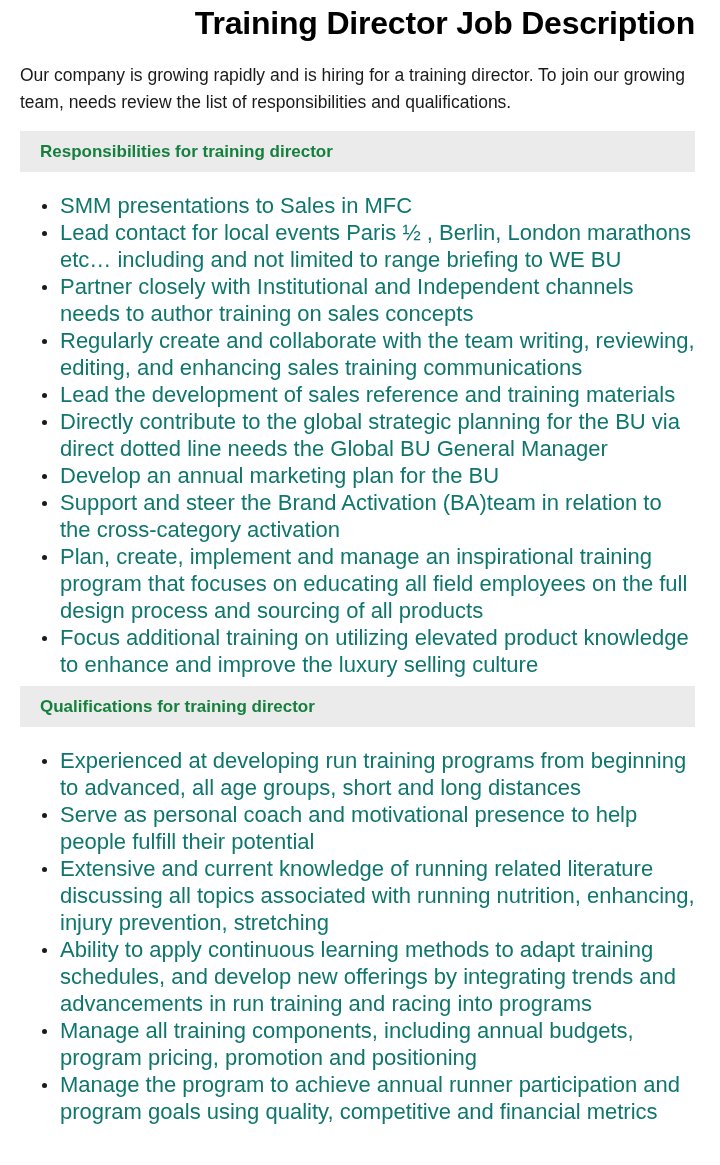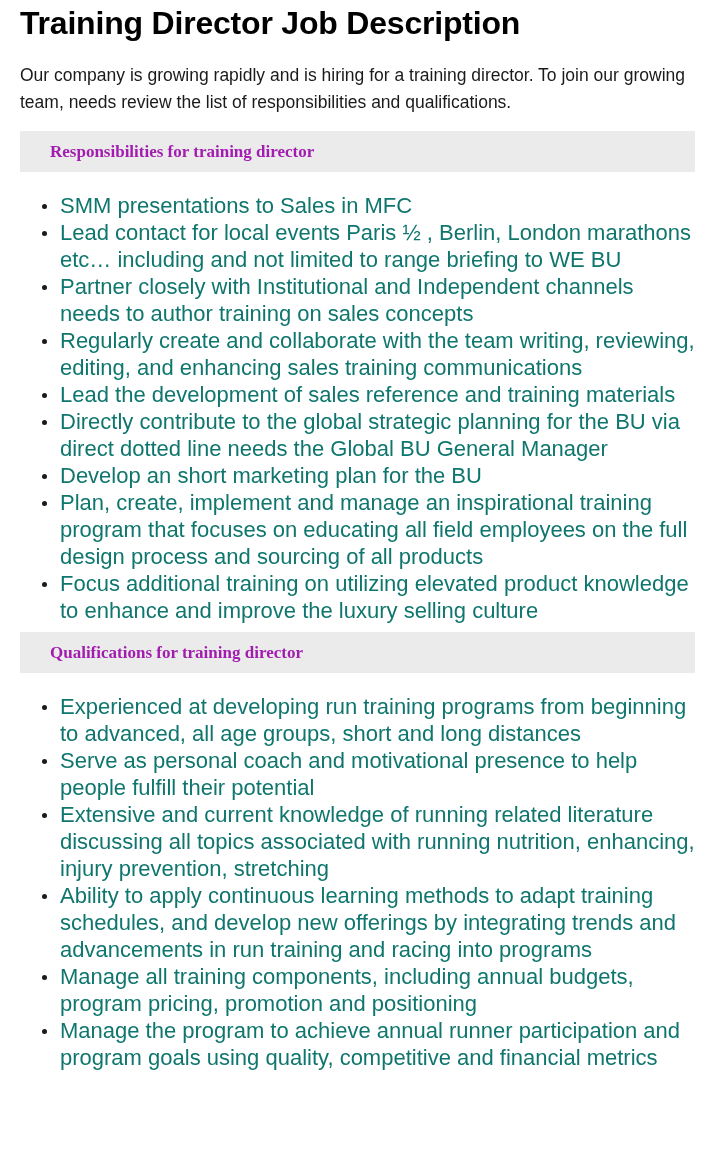--- a/index.html
+++ b/index.html
@@ -9,42 +9,41 @@
     overflow: hidden;
     font-family: "Liberation Sans", "DejaVu Sans", sans-serif;
     color: #111111;
   }
   .page { padding: 0 25px 0 20px; }
   h1 {
     margin: 0;
     padding-top: 3px;
     height: 40px;
     line-height: 40px;
-    text-align: left;
+    text-align: right;
     font-size: 32px;
     font-weight: bold;
     color: #000;
     letter-spacing: -0.2px;
   }
   .intro {
     margin: 19px 0 0 0;
     font-size: 17.5px;
     line-height: 27px;
     color: #1a1a1a;
   }
   .section-header {
     margin-top: 15px;
     background: #ebebeb;
     height: 41px;
     line-height: 41px;
-    padding-left: 30px;
+    padding-left: 20px;
     font-size: 17px;
     font-weight: bold;
-    color: #a21caf;
-    font-family: Liberation Serif, serif;
+    color: #15803d;
   }
   ul.items {
     margin: 20px 0 0 0;
     padding: 0 0 0 40px;
     list-style: none;
   }
   ul.items li {
     position: relative;
     font-size: 22px;
     line-height: 27px;
@@ -71,21 +70,22 @@
   <p class="intro">Our company is growing rapidly and is hiring for a training director. To join our growing team, needs review the list of responsibilities and qualifications.</p>
 
   <div class="section-header">Responsibilities for training director</div>
   <ul class="items resp-list">
     <li>SMM presentations to Sales in MFC</li>
     <li>Lead contact for local events Paris ½ , Berlin, London marathons etc… including and not limited to range briefing to WE BU</li>
     <li>Partner closely with Institutional and Independent channels needs to author training on sales concepts</li>
     <li>Regularly create and collaborate with the team writing, reviewing, editing, and enhancing sales training communications</li>
     <li>Lead the development of sales reference and training materials</li>
     <li>Directly contribute to the global strategic planning for the BU via direct dotted line needs the Global BU General Manager</li>
-    <li>Develop an short marketing plan for the BU</li>
+    <li>Develop an annual marketing plan for the BU</li>
+    <li>Support and steer the Brand Activation (BA)team in relation to the cross-category activation</li>
     <li>Plan, create, implement and manage an inspirational training program that focuses on educating all field employees on the full design process and sourcing of all products</li>
     <li>Focus additional training on utilizing elevated product knowledge to enhance and improve the luxury selling culture</li>
   </ul>
 
   <div class="section-header qual-header">Qualifications for training director</div>
   <ul class="items">
     <li>Experienced at developing run training programs from beginning to advanced, all age groups, short and long distances</li>
     <li>Serve as personal coach and motivational presence to help people fulfill their potential</li>
     <li>Extensive and current knowledge of running related literature discussing all topics associated with running nutrition, enhancing, injury prevention, stretching</li>
     <li>Ability to apply continuous learning methods to adapt training schedules, and develop new offerings by integrating trends and advancements in run training and racing into programs</li>

